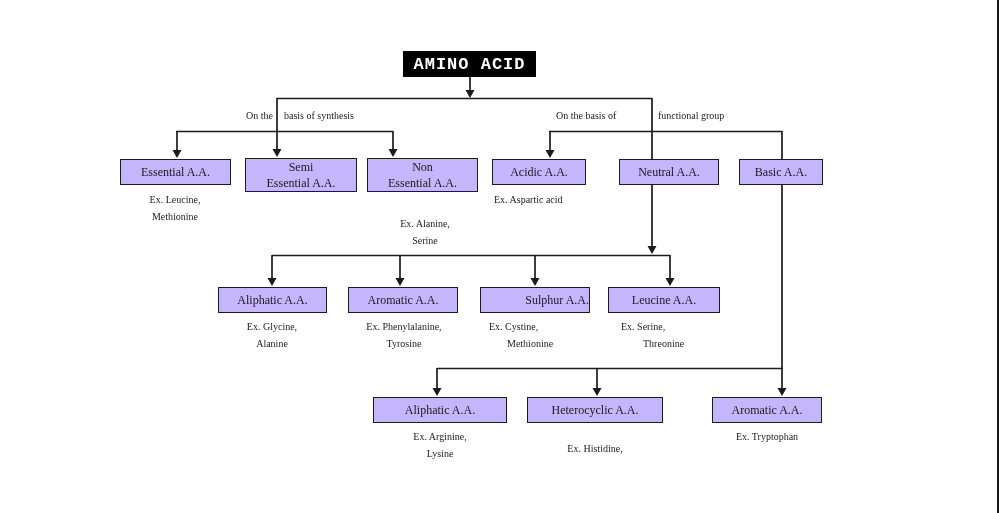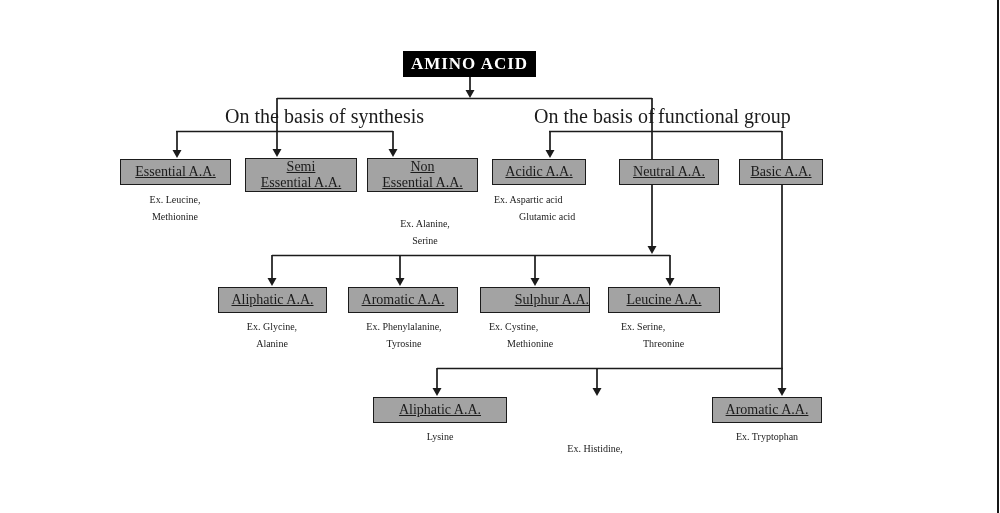--- a/index.html
+++ b/index.html
@@ -8,40 +8,39 @@
     width:1000px;height:513px;
     background:#ffffff;
     font-family:"Liberation Serif", serif;
     color:#1b1b1b;
     overflow:hidden;
   }
   #connectors{position:absolute;left:0;top:0;width:1000px;height:513px;}
   .title-box{
     position:absolute;
     background:#000000;color:#ffffff;
-    font-family:Liberation Serif, serif;
+    font-family:Liberation Mono, monospace;
     font-weight:700;font-size:17px;letter-spacing:1px;
     display:flex;align-items:center;justify-content:center;
     box-sizing:border-box;
   }
   .basis-label{
     position:absolute;
-    font-size:20px;line-height:18px;
+    font-size:10px;line-height:18px;
     white-space:nowrap;
   }
   .node-box{
     position:absolute;
     box-sizing:border-box;
     border:1.7px solid #1b1b1b;
-    background:#a3a3a3;
+    background:#c4b5fd;
     display:flex;flex-direction:column;align-items:center;justify-content:center;
-    font-size:14px;line-height:16px;
+    font-size:12px;line-height:16px;
     text-align:center;
     white-space:nowrap;
-    text-decoration:underline;
   }
   .example{
     position:absolute;
     font-size:10px;line-height:17px;
     white-space:nowrap;
   }
   .example .ex-line{display:block;}
   .right-edge{
     position:absolute;top:0;right:1px;width:2px;height:513px;
     background:#161616;
@@ -95,21 +94,21 @@
       <polygon points="432.5,388 441.5,388 437,396" stroke="none"></polygon>
       <line x1="597" y1="368" x2="597" y2="389"></line>
       <polygon points="592.5,388 601.5,388 597,396" stroke="none"></polygon>
     </g>
   </svg>
 
   <div class="title-box" style="left:403px;top:51px;width:133px;height:26px;">AMINO ACID</div>
 
   <div class="basis-label" style="left:225px;top:107px;width:48px;text-align:right;">On the</div>
   <div class="basis-label" style="left:284px;top:107px;">basis of synthesis</div>
-  <div class="basis-label" style="left:534px;top:107px;width:110px;text-align:center;">On the basis of</div>
+  <div class="basis-label" style="left:556px;top:107px;width:110px;text-align:left;">On the basis of</div>
   <div class="basis-label" style="left:658px;top:107px;">functional group</div>
 
   <div class="right-edge"></div>
 <div class="node-box" style="left: 120px; top: 159px; width: 111px; height: 26px;">
       <div>Essential A.A.</div>
     </div>
     <div class="example" style="left: 113px; top: 191px; width: 124px; text-align: center;">
       <span class="ex-line">Ex. Leucine,</span>
       <span class="ex-line">Methionine</span>
     </div>
@@ -123,21 +122,20 @@
     </div>
     <div class="example" style="left: 365px; top: 215px; width: 120px; text-align: center;">
       <span class="ex-line">Ex. Alanine,</span>
       <span class="ex-line">Serine</span>
     </div>
     <div class="node-box" style="left: 492px; top: 159px; width: 94px; height: 26px;">
       <div>Acidic A.A.</div>
     </div>
     <div class="example" style="left: 494px; top: 191px; width: 140px; text-align: left;">
       <span class="ex-line">Ex. Aspartic acid</span>
-      <span class="ex-line" style="padding-left: 25px;">Glutamic acid</span>
     </div>
     <div class="node-box" style="left: 619px; top: 159px; width: 100px; height: 26px;">
       <div>Neutral A.A.</div>
     </div>
     <div class="node-box" style="left: 218px; top: 287px; width: 109px; height: 26px;">
       <div>Aliphatic A.A.</div>
     </div>
     <div class="example" style="left: 212px; top: 318px; width: 120px; text-align: center;">
       <span class="ex-line">Ex. Glycine,</span>
       <span class="ex-line">Alanine</span>
@@ -163,21 +161,25 @@
       <span class="ex-line">Ex. Serine,</span>
       <span class="ex-line" style="padding-left: 22px;">Threonine</span>
     </div>
     <div class="node-box" style="left: 739px; top: 159px; width: 84px; height: 26px;">
       <div>Basic A.A.</div>
     </div>
     <div class="node-box" style="left: 373px; top: 397px; width: 134px; height: 26px;">
       <div>Aliphatic A.A.</div>
     </div>
     <div class="example" style="left: 375px; top: 428px; width: 130px; text-align: center;">
+      <span class="ex-line">Ex. Arginine,</span>
       <span class="ex-line">Lysine</span>
+    </div>
+    <div class="node-box" style="left: 527px; top: 397px; width: 136px; height: 26px;">
+      <div>Heterocyclic A.A.</div>
     </div>
     <div class="example" style="left: 527px; top: 440px; width: 136px; text-align: center;">
       <span class="ex-line">Ex. Histidine,</span>
     </div>
     <div class="node-box" style="left: 712px; top: 397px; width: 110px; height: 26px;">
       <div>Aromatic A.A.</div>
     </div>
     <div class="example" style="left: 707px; top: 428px; width: 120px; text-align: center;">
       <span class="ex-line">Ex. Tryptophan</span>
     </div>

